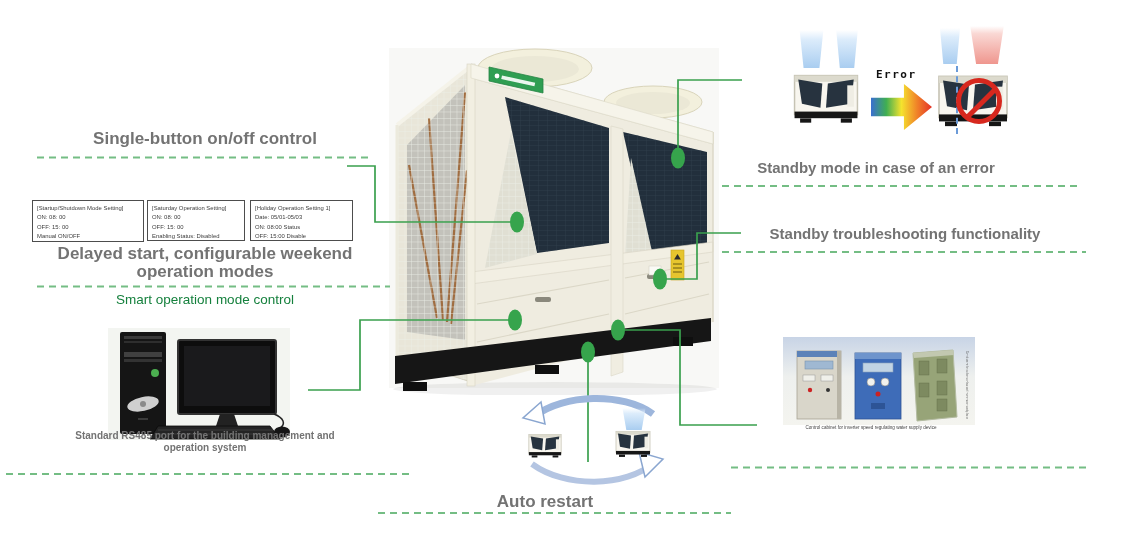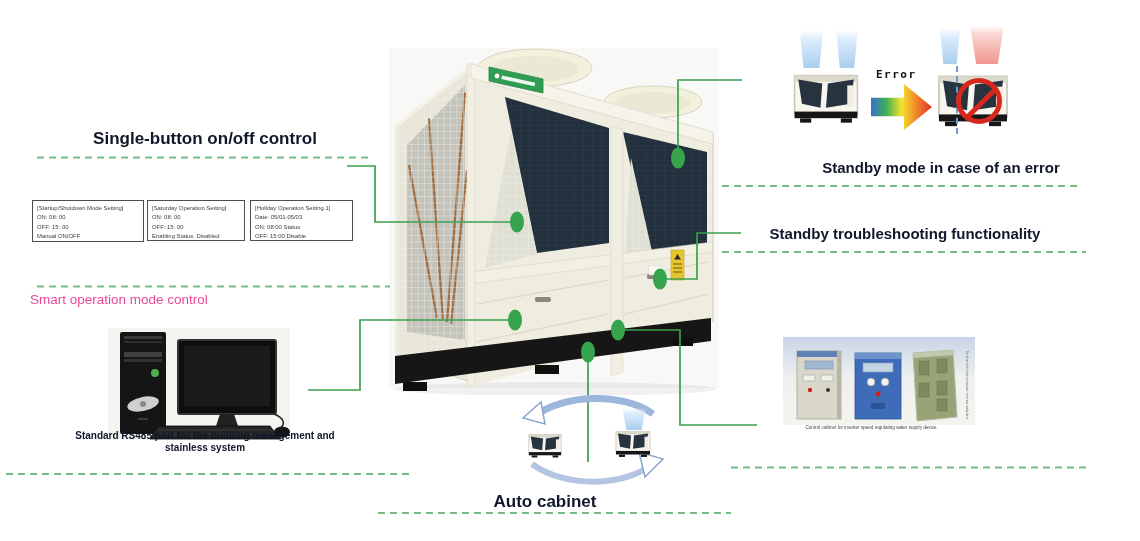--- a/index.html
+++ b/index.html
@@ -1,23 +1,23 @@
 <!DOCTYPE html>
 <html><head>
 <meta charset="utf-8">
 <style>
   html,body{margin:0;padding:0;background:#fff;}
   #canvas{position:relative;width:1140px;height:541px;background:#fff;overflow:hidden;
           font-family:"Liberation Sans",sans-serif;}
   .abs{position:absolute;}
-  .heading{color:#0f172a;font-weight:bold;text-align:center;line-height:1.08;}
+  .heading{color:#737373;font-weight:bold;text-align:center;line-height:1.08;}
   .h17{font-size:17px;}
   .h15{font-size:15px;}
   .h155{font-size:10px;}
-  .plain{color:#ec4899;font-size:13.5px;text-align:left;}
+  .plain{color:#15803d;font-size:13.5px;text-align:center;}
   .setting-box{position:absolute;border:1px solid #4d4d4d;background:#fff;color:#3c3c3c;
                font-size:5.9px;line-height:1.6;padding:3px 3px 2px 4px;box-sizing:border-box;}
   .beam{position:absolute;}
   .beam.blue{background:linear-gradient(to top,#a9cdf0,#dcecfb 75%,rgba(255,255,255,0));
              clip-path:polygon(14% 0,86% 0,74% 100%,26% 100%);}
   .beam.red{background:linear-gradient(to top,#ef968e,#fad8d4 80%,rgba(255,255,255,0));
             clip-path:polygon(10% 0,90% 0,76% 100%,24% 100%);}
   .error-label{font-family:"DejaVu Sans Mono",monospace;font-weight:bold;font-size:11px;
                letter-spacing:1.5px;color:#111;}
   .rainbow-arrow{background:linear-gradient(90deg,#3a6fd0,#3fae52,#f5e32e,#f08428,#e53228);
@@ -182,20 +182,24 @@
     <div>OFF: 15: 00</div>
     <div>Enabling Status: Disabled</div>
   </div>
   <div class="setting-box" style="left:250px;top:200px;width:103px;height:41px">
     <div>[Holiday Operation Setting 1]</div>
     <div>Date: 05/01-05/03</div>
     <div>ON: 08:00 Status</div>
     <div>OFF: 15:00 Disable</div>
   </div>
 
+  <div class="abs heading h17" style="left:30px;top:245px;width:350px">
+    <span style="display:block">Delayed start, configurable weekend</span>
+    <span style="display:block">operation modes</span>
+  </div>
   <div class="abs plain" style="left:30px;top:292px;width:350px">Smart operation mode control</div>
 
   <svg class="abs" style="left:108px;top:326px" width="185" height="118" viewBox="0 0 185 118">
     <rect x="0" y="2" width="182" height="112" fill="#f3f5f1"></rect>
     <g>
       <rect x="12" y="6" width="46" height="102" rx="2" fill="#151515"></rect>
       <rect x="16" y="10" width="38" height="3" fill="#3a3a3a"></rect>
       <rect x="16" y="15" width="38" height="2" fill="#2e2e2e"></rect>
       <rect x="16" y="26" width="38" height="5" fill="#404040"></rect>
       <rect x="16" y="33" width="38" height="3" fill="#333"></rect>
@@ -214,57 +218,57 @@
     <g>
       <polygon points="50,100 162,100 172,113 42,113" fill="#242424" stroke="#0a0a0a" stroke-width="0.8"></polygon>
       <line x1="50" y1="104" x2="165" y2="104" stroke="#3c3c3c" stroke-width="1"></line>
       <line x1="48" y1="108" x2="168" y2="108" stroke="#3c3c3c" stroke-width="1"></line>
     </g>
     <ellipse cx="174" cy="106" rx="8" ry="5.5" fill="#151515"></ellipse>
   </svg>
 
   <div class="abs heading h155" style="left:2px;top:430px;width:406px;line-height:1.2">
     <span style="display:block">Standard RS485 port for the building management and</span>
-    <span style="display:block">stainless system</span>
+    <span style="display:block">operation system</span>
   </div>
 
   <div class="abs" style="left:505px;top:388px;width:175px;height:105px">
     <svg class="abs" style="left:0;top:0" width="175" height="105" viewBox="0 0 175 105">
       <path d="M148,26 C118,4 58,6 30,28" stroke="#9db6dc" stroke-width="7" fill="none"></path>
       <polygon points="36,14 18,30 40,36" fill="#fff" stroke="#8aa6d0" stroke-width="1.5"></polygon>
       <path d="M27,76 C60,100 120,100 150,74" stroke="#b4c5e2" stroke-width="6" fill="none"></path>
       <polygon points="140,89 158,71 134,64" fill="#fff" stroke="#8aa6d0" stroke-width="1.5"></polygon>
     </svg>
     <div class="beam blue abs" style="left:113px;top:20px;width:32px;height:22px"></div>
     <svg class="abs" style="left:21px;top:40px" width="38" height="34">
       <use href="#mini-chiller" width="38" height="34"></use>
     </svg>
     <svg class="abs" style="left:108px;top:36px" width="40" height="38">
       <use href="#mini-chiller" width="40" height="38"></use>
     </svg>
   </div>
-  <div class="abs heading h17" style="left:455px;top:493px;width:180px">Auto cabinet</div>
+  <div class="abs heading h17" style="left:455px;top:493px;width:180px">Auto restart</div>
 
   <div class="abs" style="left:780px;top:24px;width:256px;height:122px">
     <div class="beam blue abs" style="left:15px;top:6px;width:33px;height:38px"></div>
     <div class="beam blue abs" style="left:52px;top:6px;width:30px;height:38px"></div>
     <svg class="abs" style="left:9px;top:38px" width="74" height="70">
       <use href="#mini-chiller" width="74" height="70"></use>
     </svg>
     <div class="abs error-label" style="left:96px;top:44px">Error</div>
     <div class="rainbow-arrow abs" style="left:91px;top:60px;width:61px;height:46px"></div>
     <div class="beam blue abs" style="left:156px;top:4px;width:28px;height:36px"></div>
     <div class="beam red abs" style="left:186px;top:2px;width:42px;height:38px"></div>
     <svg class="abs" style="left:153px;top:38px" width="80" height="74">
       <use href="#mini-chiller" width="80" height="74"></use>
     </svg>
     <div class="blue-dashes abs" style="left:176px;top:42px;height:68px"></div>
     <div class="no-sign abs" style="left:176px;top:54px;width:46px;height:46px"></div>
   </div>
-  <div class="abs heading h15" style="left:760px;top:160px;width:362px">Standby mode in case of an error</div>
+  <div class="abs heading h15" style="left:695px;top:160px;width:362px">Standby mode in case of an error</div>
 
   <div class="abs heading h15" style="left:721px;top:226px;width:368px">Standby troubleshooting functionality</div>
 
   <svg class="abs" style="left:783px;top:337px" width="192" height="94" viewBox="0 0 192 94">
     <defs>
       <linearGradient id="cabbg" x1="0" y1="0" x2="0" y2="1">
         <stop offset="0" stop-color="#c8d4e6"></stop>
         <stop offset="0.45" stop-color="#eef0ee"></stop>
         <stop offset="1" stop-color="#f4f4ef"></stop>
       </linearGradient>

